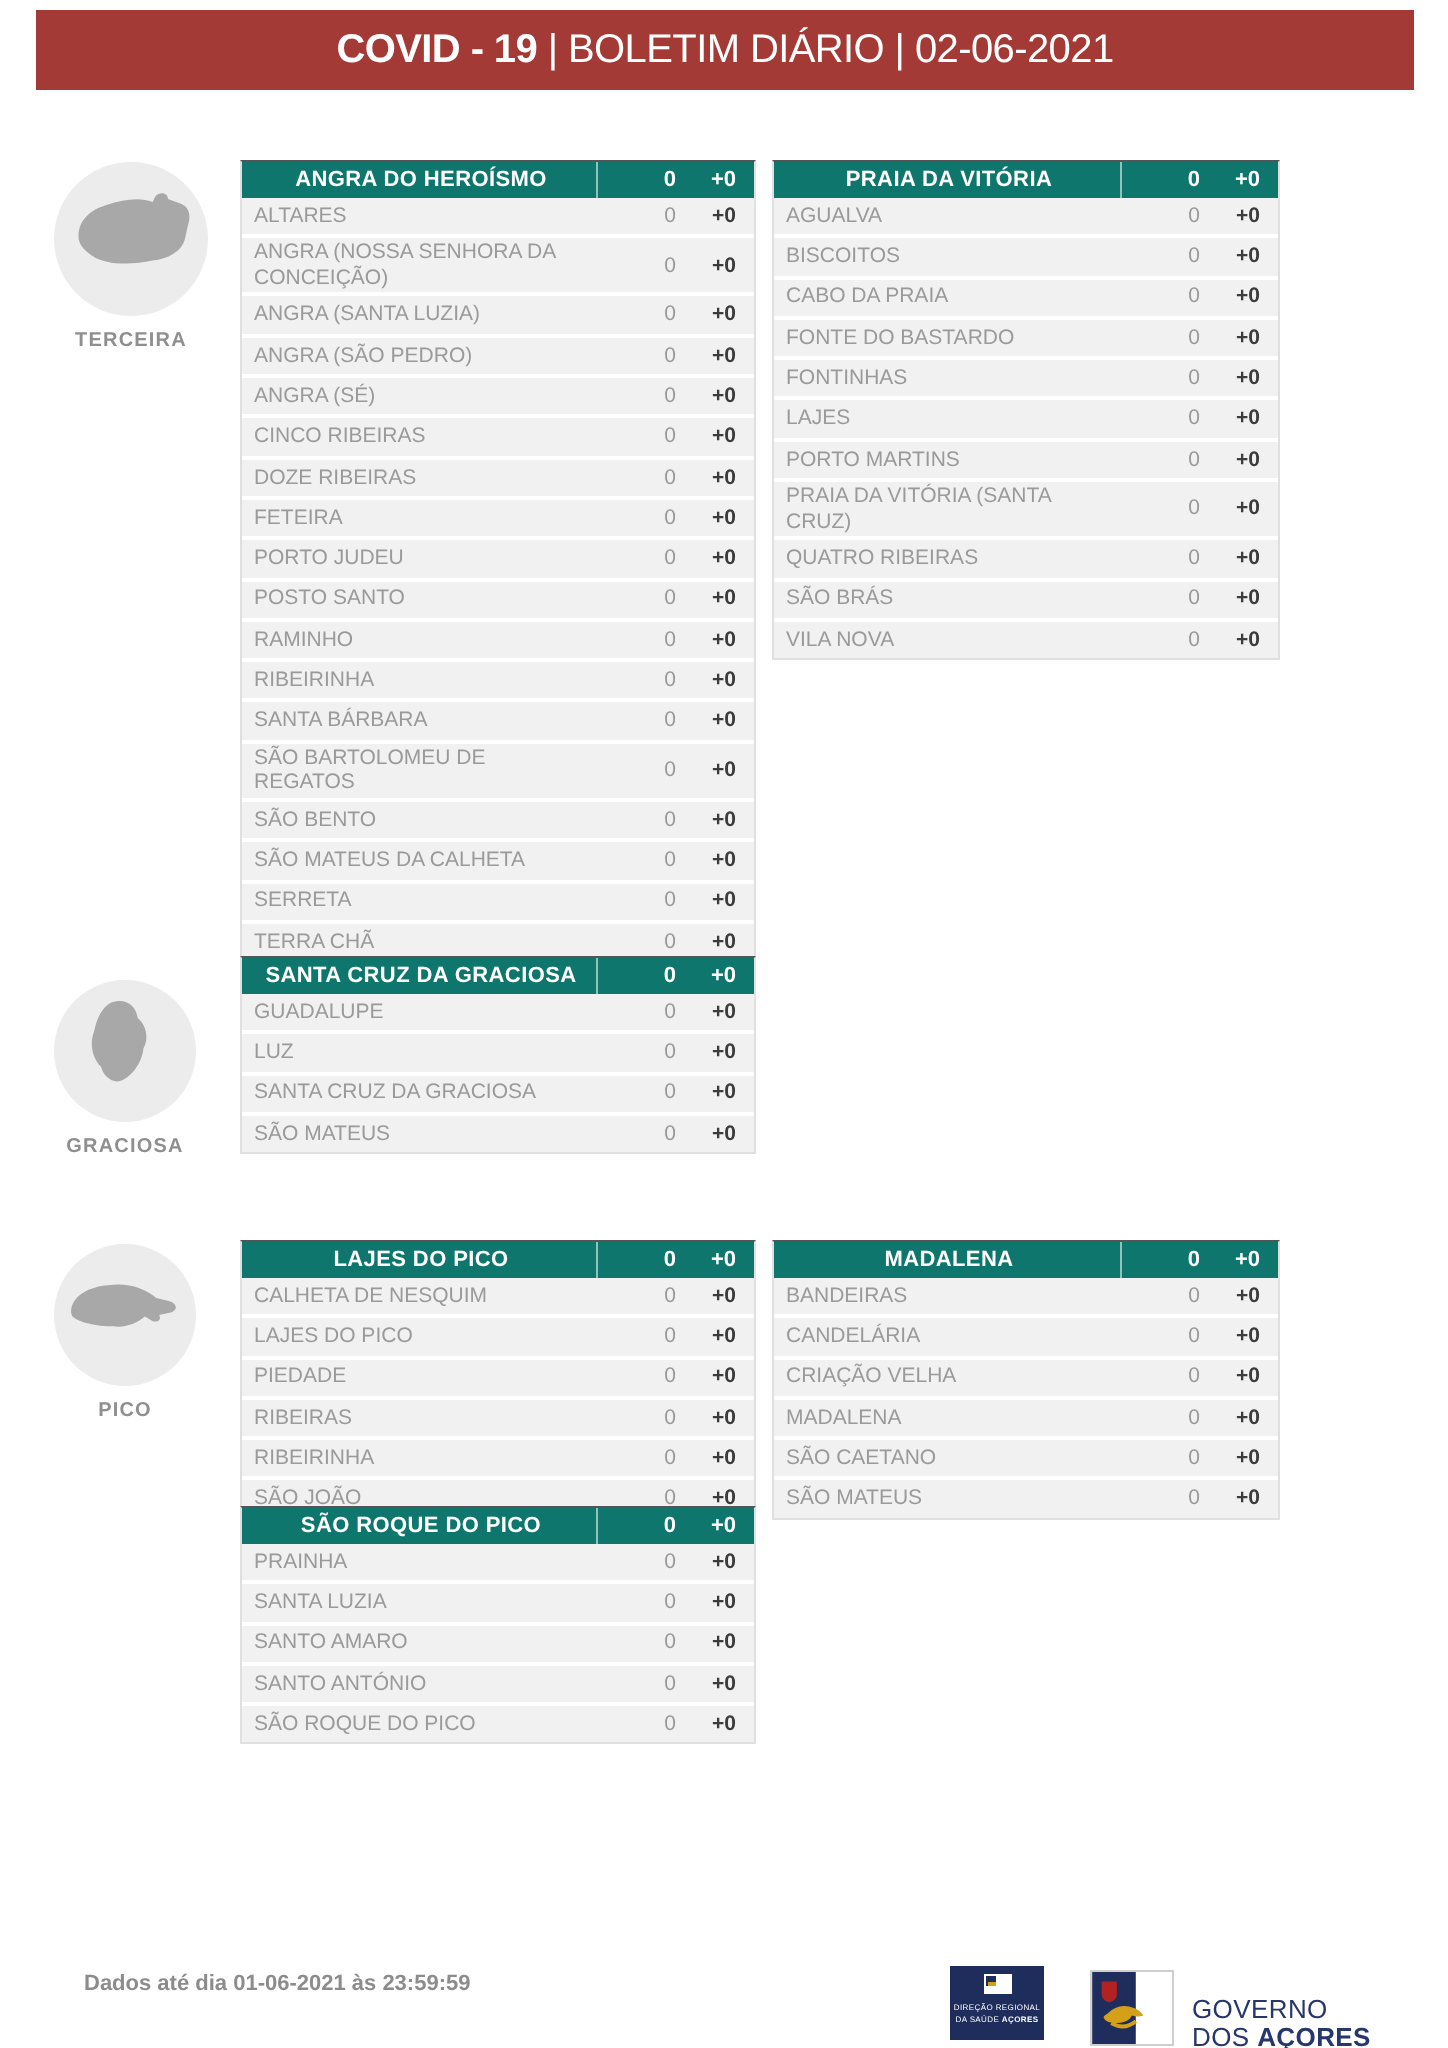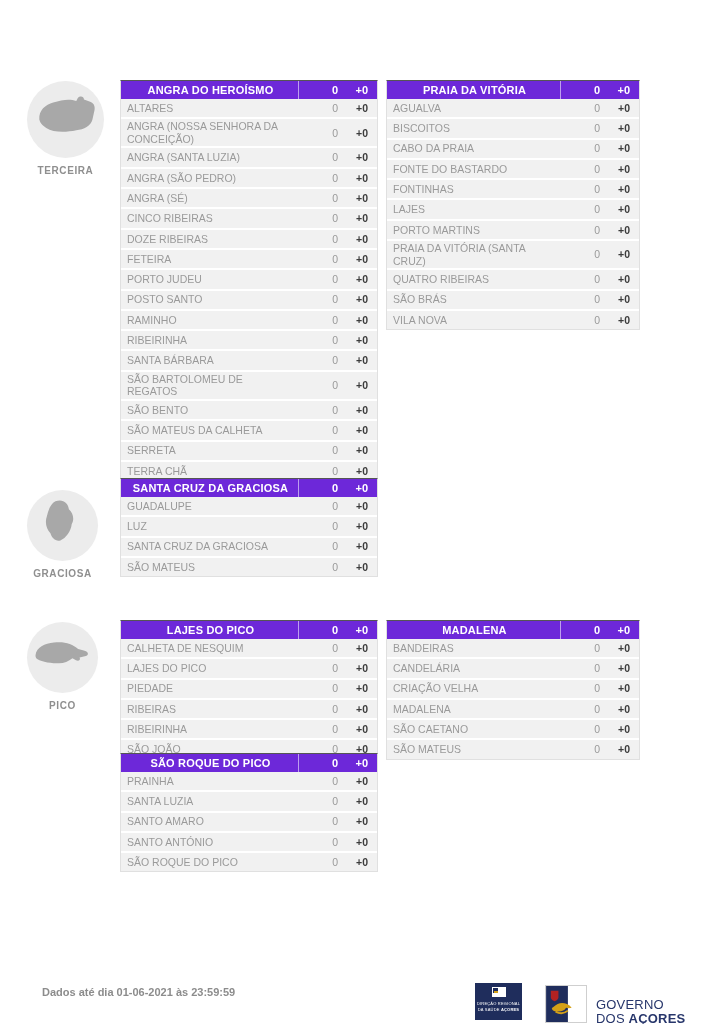--- a/index.html
+++ b/index.html
@@ -21,21 +21,21 @@
   .island-terceira{left:27px;top:81px;width:77px;}
   .island-terceira .isl-circle{width:77px;height:77px;}
   .island-graciosa{left:27px;top:490px;width:71px;}
   .island-graciosa .isl-circle{width:71px;height:71px;}
   .island-pico{left:27px;top:622px;width:71px;}
   .island-pico .isl-circle{width:71px;height:71px;}
 
   
   .ptable{position:absolute;box-sizing:border-box;background:#fff;
           border:1px solid #E0E0E0;border-top:1px solid #555;}
-  .thead{display:flex;align-items:stretch;background:#6d28d9;color:#fff;
+  .thead{display:flex;align-items:stretch;background:#0f766e;color:#fff;
          font-weight:bold;font-size:11px;height:18px;}
   .thead .col-name{display:flex;align-items:center;justify-content:center;letter-spacing:0.2px;}
   .thead .col-v1{border-left:1px solid rgba(255,255,255,0.55);}
   .thead .col-v1,.thead .col-v2{display:flex;align-items:center;justify-content:flex-end;}
   .thead .col-v2{color:#fff;}
   .row{display:flex;align-items:center;background:#F1F1F1;border-bottom:2px solid #fff;
        color:#9A9A9A;font-size:10.5px;line-height:1.2;min-height:16.3px;padding:1px 0;}
   .row:last-child{border-bottom:none;}
   .col-name{flex:1;padding-left:6px;padding-right:4px;}
   .col-v1{width:40px;text-align:right;box-sizing:border-box;}
@@ -65,20 +65,23 @@
   .gov-flag{width:42px;height:38px;position:relative;border:1px solid #CFCFCF;box-sizing:border-box;background:#fff;}
   .gov-flag svg{display:block;width:100%;height:100%;}
   .gov-text{margin-left:9px;color:#27366B;font-size:13px;line-height:1.1;letter-spacing:0.2px;margin-top:16px;}
   .gov-text .b{font-weight:bold;}
 </style>
 </head>
 <body>
 
 <div class="page">
 
+  <div class="titlebar">
+    <span class="t-bold">COVID - 19</span><span class="t-rest"> | BOLETIM DIÁRIO | 02-06-2021</span>
+  </div>
 
   <div class="island island-graciosa">
     <div class="isl-circle">
       <svg viewBox="0 0 100 100">
         <path fill="#A8A8A8" d="M40,16 C50,12 58,18 59,27 C65,32 67,41 63,48 C62,58 55,68 47,71
           C41,73 35,68 33,61 C27,55 25,45 28,37 C30,28 33,20 40,16 Z"></path>
       </svg>
     </div>
     <div class="isl-label">GRACIOSA</div>
   </div>

